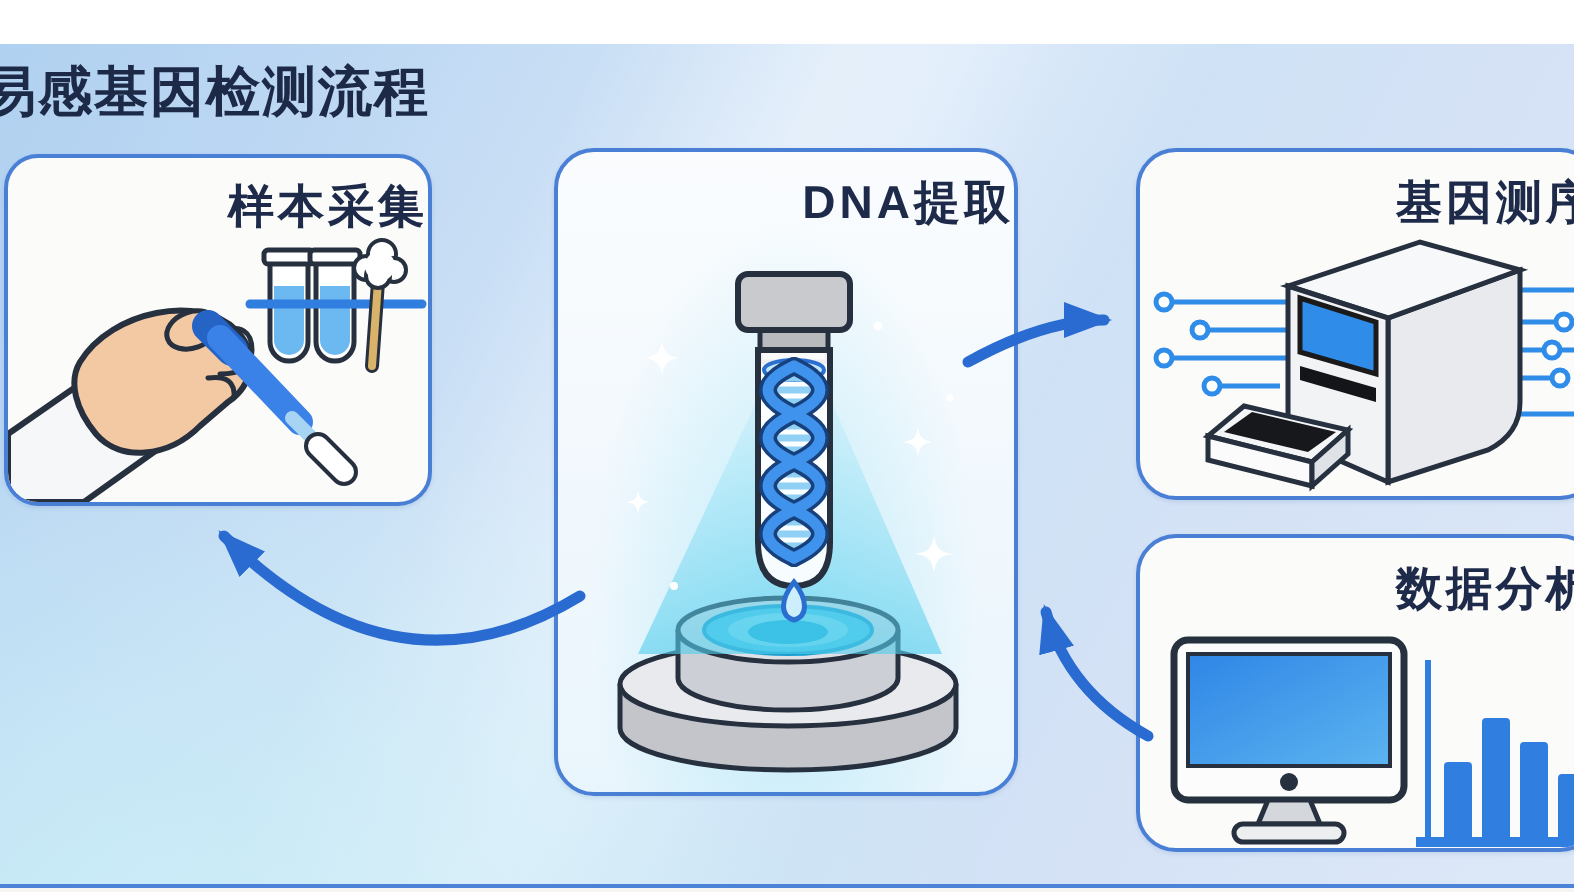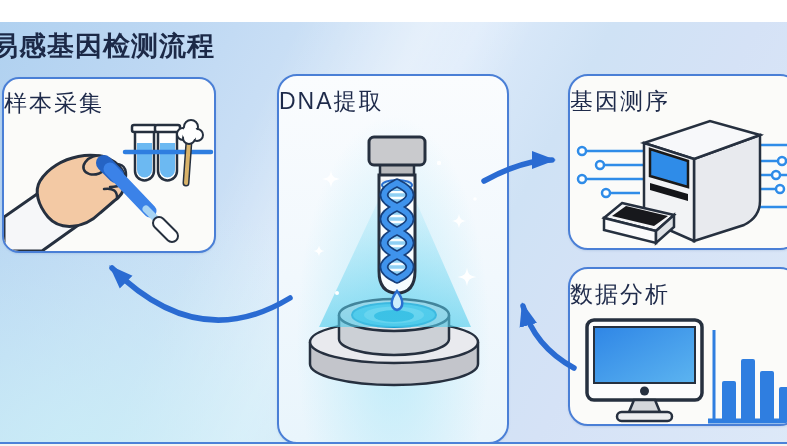--- a/index.html
+++ b/index.html
@@ -6,24 +6,24 @@
   body{font-family:"Liberation Sans","DejaVu Sans",sans-serif;}
   .stage{position:relative;width:787px;height:446px;overflow:hidden;
     background:
       radial-gradient(ellipse at 10% 96%, rgba(202,238,247,0.85), rgba(202,238,247,0) 42%),
       linear-gradient(115deg, rgba(255,255,255,0) 30%, rgba(255,255,255,0.38) 43%, rgba(255,255,255,0) 54%),
       linear-gradient(118deg,#b0d1f0 0%,#bed8f3 18%,#cde1f6 34%,#dceafa 47%,#cfe2f5 60%,#d5e2f6 74%,#dde9f8 100%); margin-top: 22px;}
   .page-title{position:absolute;left:-9px;top:6px;font-size:27px;font-weight:700;
     color:#1c2947;letter-spacing:1px;white-space:nowrap;z-index:2;}
   .card{position:absolute;background:#fbfbf9;border:2px solid #4a7fd6;border-radius:20px;
     box-shadow:0 1px 2px rgba(60,100,170,0.15);z-index:2;box-sizing:border-box;overflow:hidden;}
-  .card-title{text-align:left;font-size:23px;font-weight:400;color:#1e2a4a;letter-spacing:2px;}
+  .card-title{text-align:right;font-size:23px;font-weight:700;color:#1e2a4a;letter-spacing:2px;}
   #card-sample{left:2px;top:55px;width:214px;height:176px;border-radius:17px;}
   #card-sample .card-title{margin-top:9px;}
-  #card-extract{left:277px;top:52px;width:232px;height:370px;
+  #card-extract{left:277px;top:52px;width:232px;height:324px;
     background:radial-gradient(ellipse at 50% 72%, rgba(176,232,248,0.75), rgba(176,232,248,0) 60%),
                linear-gradient(180deg,#fafcfe 0%,#f1f8fd 55%,#e9f5fc 100%);}
   #card-extract .card-title{margin-top:10px;}
   #card-sequence{left:568px;top:52px;width:232px;height:176px;}
   #card-sequence .card-title{margin-top:10px;}
   #card-analyze{left:568px;top:245px;width:232px;height:159px;}
   #card-analyze .card-title{margin-top:10px;}
   .icon-svg{display:block;}
   .arrows{position:absolute;left:0;top:0;z-index:3;pointer-events:none;}
   .footer-strip{position:absolute;left:0;top:420px;width:787px;height:26px;

